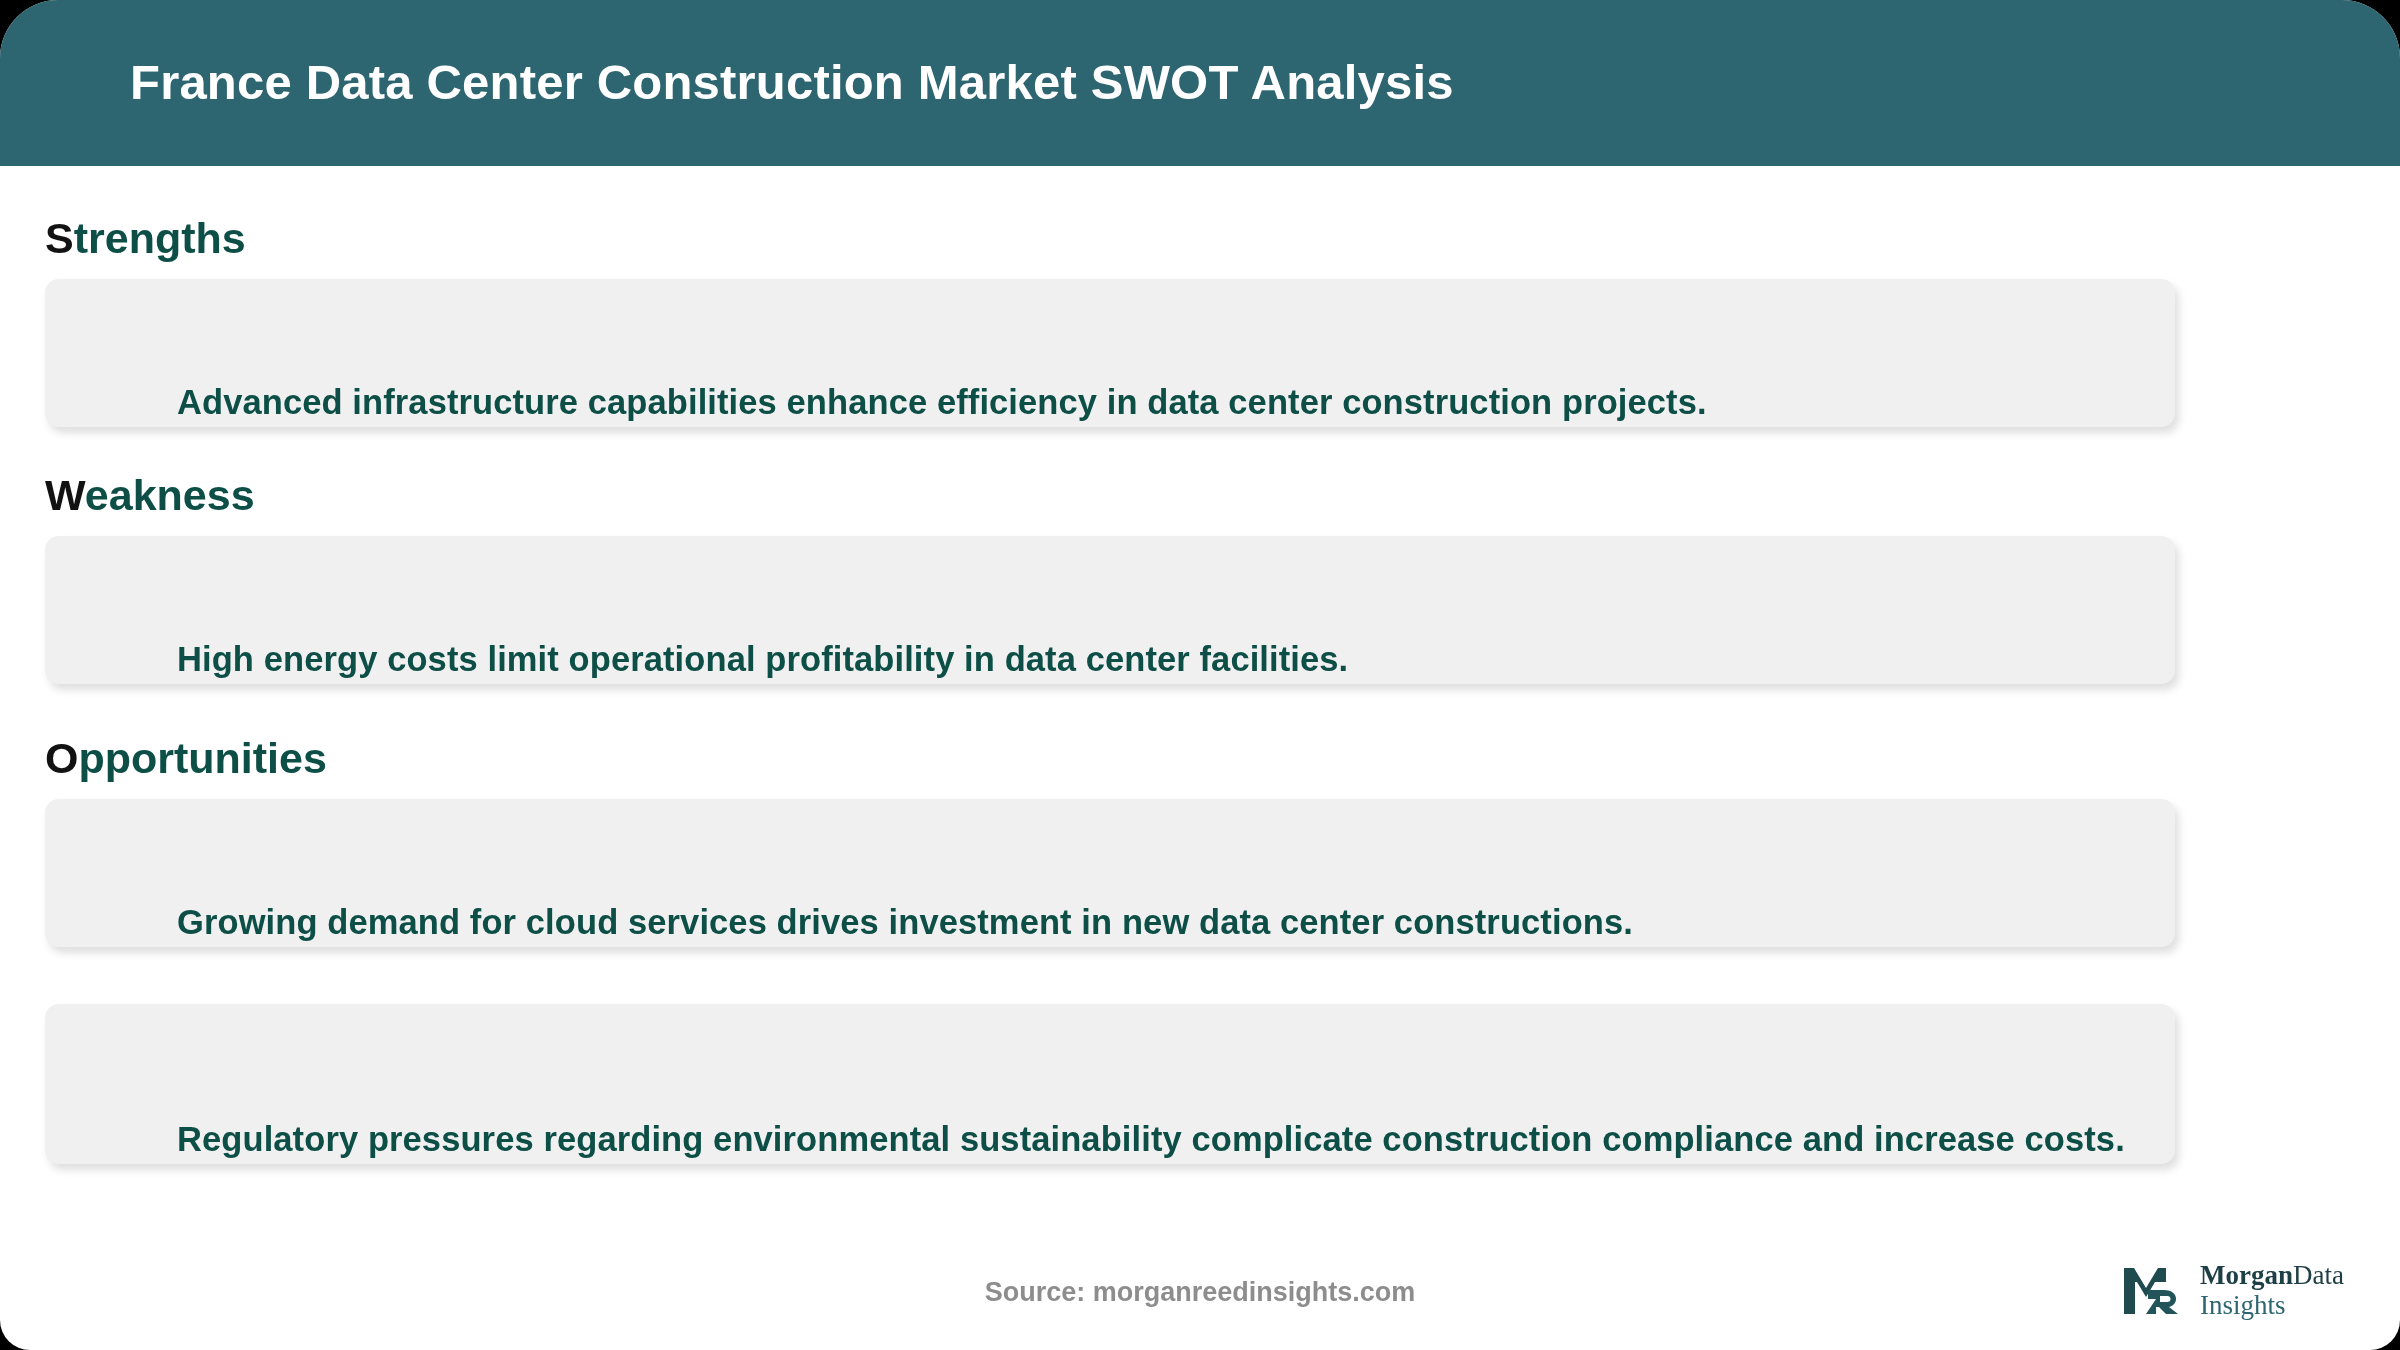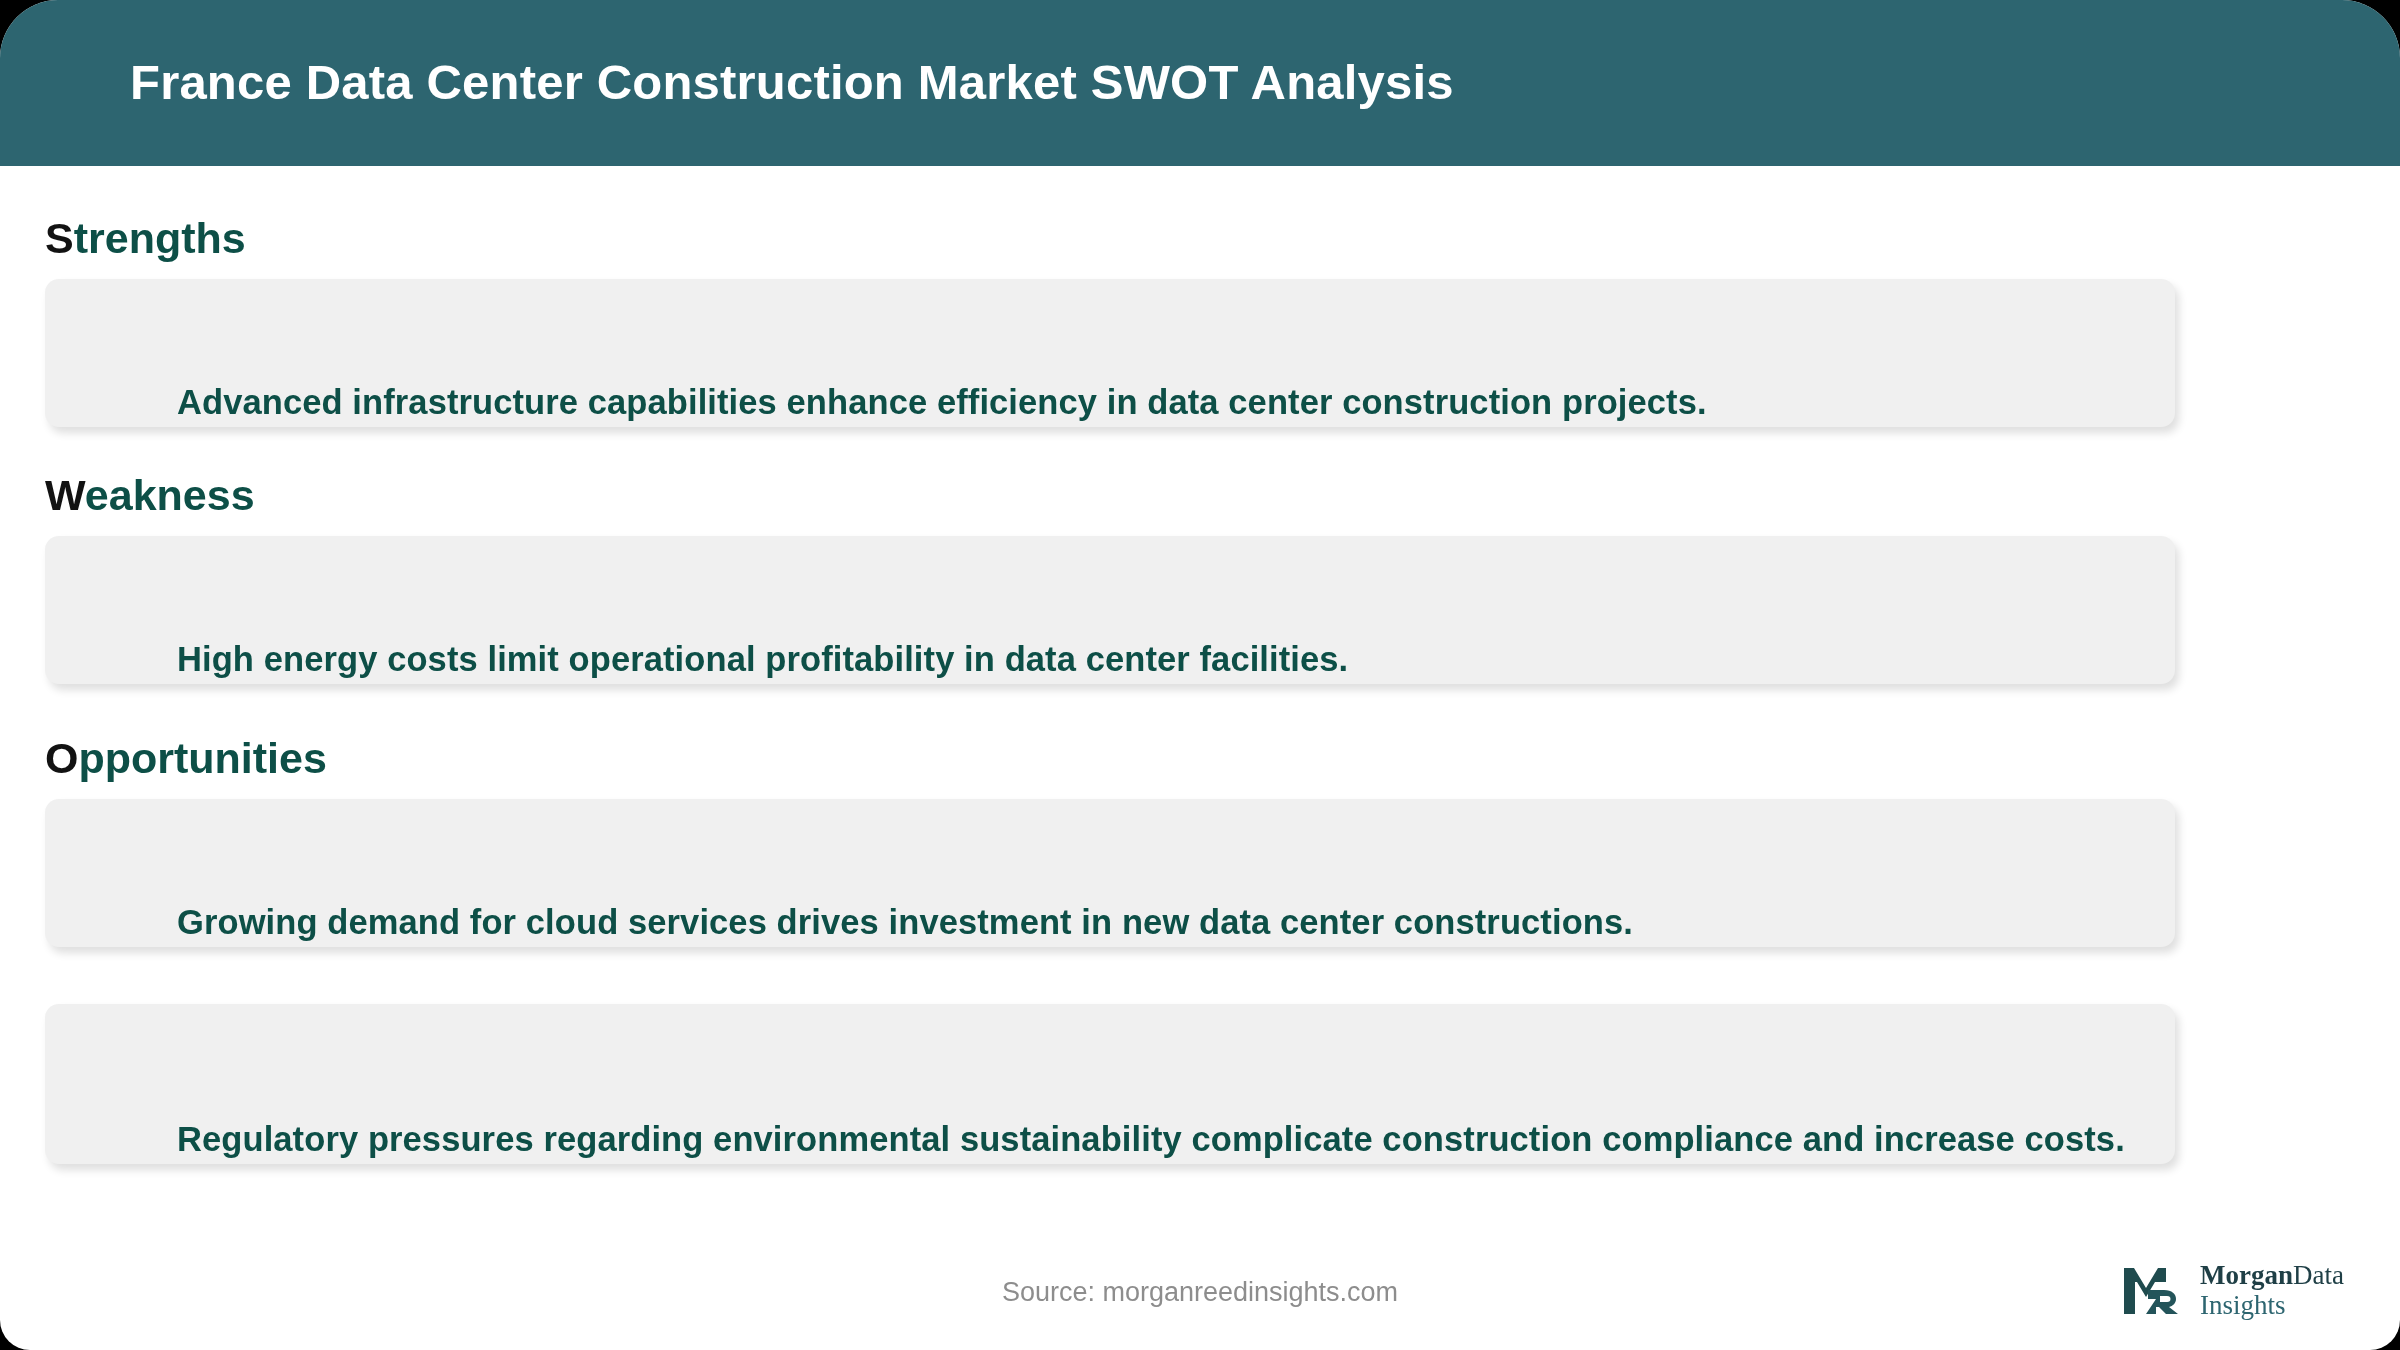--- a/index.html
+++ b/index.html
@@ -106,21 +106,21 @@
 
   
   #footer-source {
     position: absolute;
     left: 0;
     top: 1277px;
     width: 2400px;
     text-align: center;
     color: #8d8d8d;
     font-size: 27px;
-    font-weight: normal;
+    font-weight: bold;
   }
 
   #logo {
     position: absolute;
     right: 56px;
     top: 1262px;
     display: flex;
     align-items: center;
     gap: 12px;
   }

